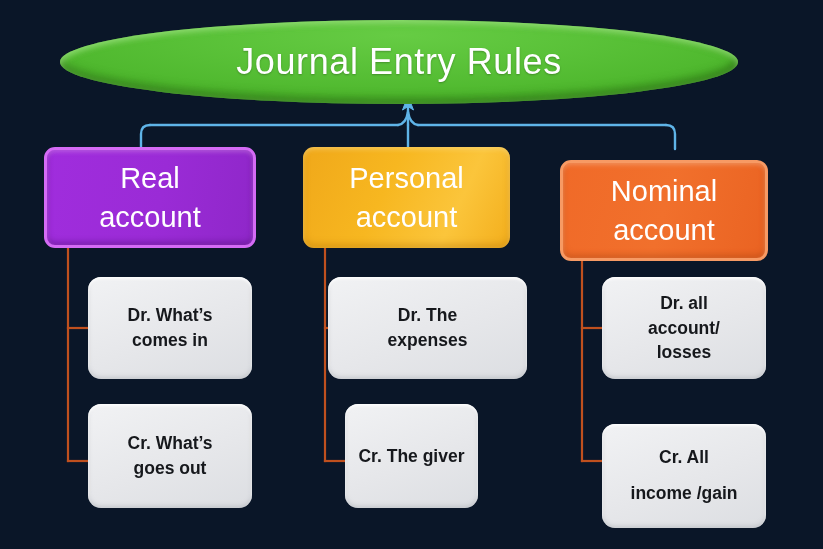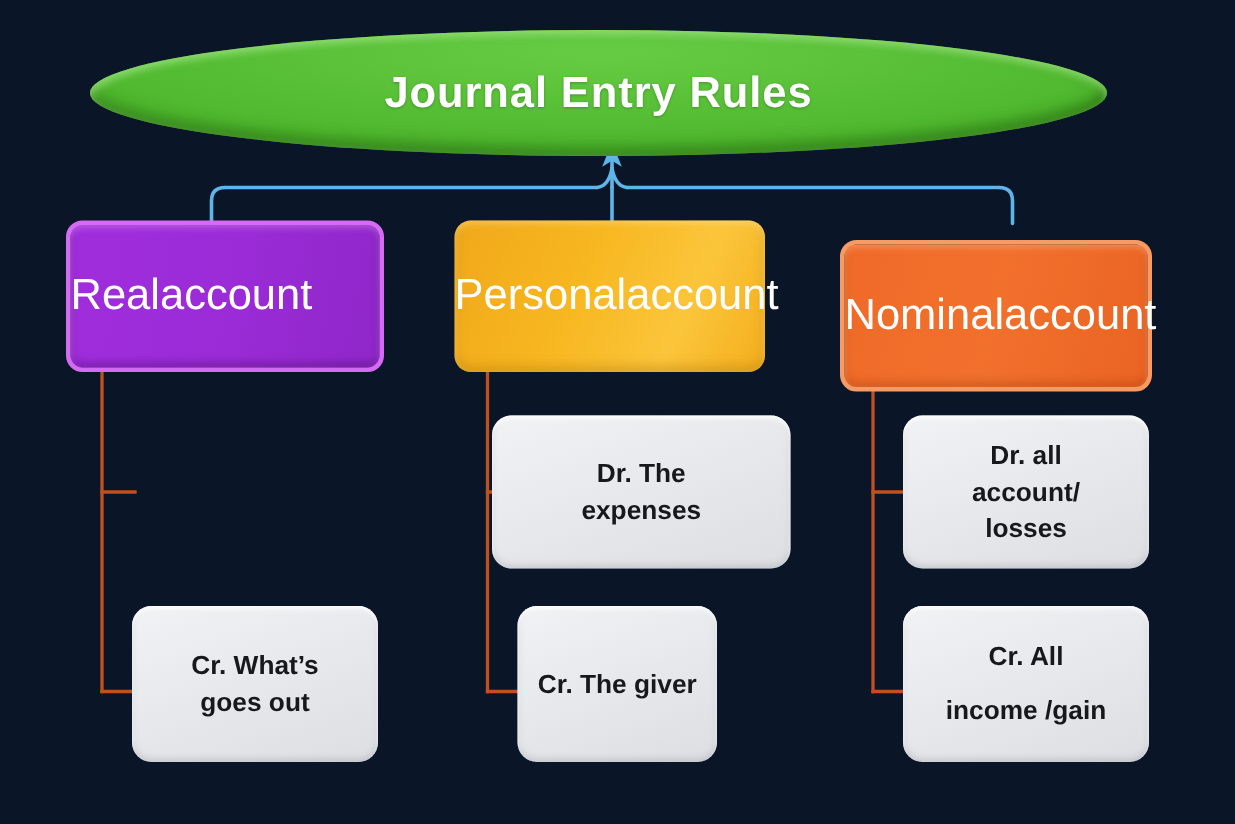--- a/index.html
+++ b/index.html
@@ -31,44 +31,45 @@
       inset 0 3px 6px rgba(190,255,160,0.55),
       inset 0 -5px 10px rgba(30,90,10,0.55),
       inset 4px 0 8px rgba(160,240,130,0.30),
       inset -4px 0 8px rgba(40,110,15,0.35);
     display: flex;
     align-items: center;
     justify-content: center;
   }
   .root-oval .root-label {
     color: #ffffff;
-    font-size: 29px;
-    font-weight: bold;
+    font-size: 36px;
+    font-weight: normal;
     letter-spacing: 0.6px;
     text-shadow: 0 1px 2px rgba(0,0,0,0.25);
     white-space: nowrap;
   }
 
   
   .connector-layer {
     position: absolute;
     left: 0;
     top: 0;
     width: 823px;
     height: 549px;
     pointer-events: none;
   }
 
   
   .cat-box {
     position: absolute;
     border-radius: 11px;
     display: flex;
-    flex-direction: row;
+    flex-direction: column;
     align-items: center;
+    justify-content: center;
     color: #ffffff;
     font-size: 29px;
     line-height: 1.32;
     text-align: center;
     box-sizing: border-box;
   }
   .cat-box .cat-line { display: block; white-space: nowrap; }
 
   .cat-real {
     left: 44px; top: 147px; width: 212px; height: 101px;
@@ -104,21 +105,21 @@
     text-align: center;
     display: flex;
     flex-direction: column;
     align-items: center;
     justify-content: center;
     box-sizing: border-box;
     box-shadow: inset 0 2px 3px rgba(255,255,255,0.95),
                 inset 0 -2px 4px rgba(140,145,155,0.35);
   }
   .leaf-box .leaf-line { display: block; white-space: nowrap; }
-  .leaf-box.spaced { line-height: 2.05; }
+  .leaf-box.spaced { line-height: 2.05; margin-top: 20px; }
 
   .leaf-r1 { left: 88px;  top: 277px; width: 164px; height: 102px; }
   .leaf-r2 { left: 88px;  top: 404px; width: 164px; height: 104px; }
   .leaf-p1 { left: 328px; top: 277px; width: 199px; height: 102px; }
   .leaf-p2 { left: 345px; top: 404px; width: 133px; height: 104px; }
   .leaf-n1 { left: 602px; top: 277px; width: 164px; height: 102px; }
   .leaf-n2 { left: 602px; top: 404px; width: 164px; height: 104px; }
 </style>
 </head>
 <body>
@@ -165,20 +166,24 @@
 
   <div class="root-oval">
     <span class="root-label">Journal Entry Rules</span>
   </div>
 
   <div class="cat-box cat-real">
     <span class="cat-line">Real</span>
     <span class="cat-line">account</span>
   </div>
 
+  <div class="leaf-box leaf-r1">
+    <span class="leaf-line">Dr. What’s</span>
+    <span class="leaf-line">comes in</span>
+  </div>
 
   <div class="leaf-box leaf-r2">
     <span class="leaf-line">Cr. What’s</span>
     <span class="leaf-line">goes out</span>
   </div>
 
   <div class="cat-box cat-personal">
     <span class="cat-line">Personal</span>
     <span class="cat-line">account</span>
   </div>

